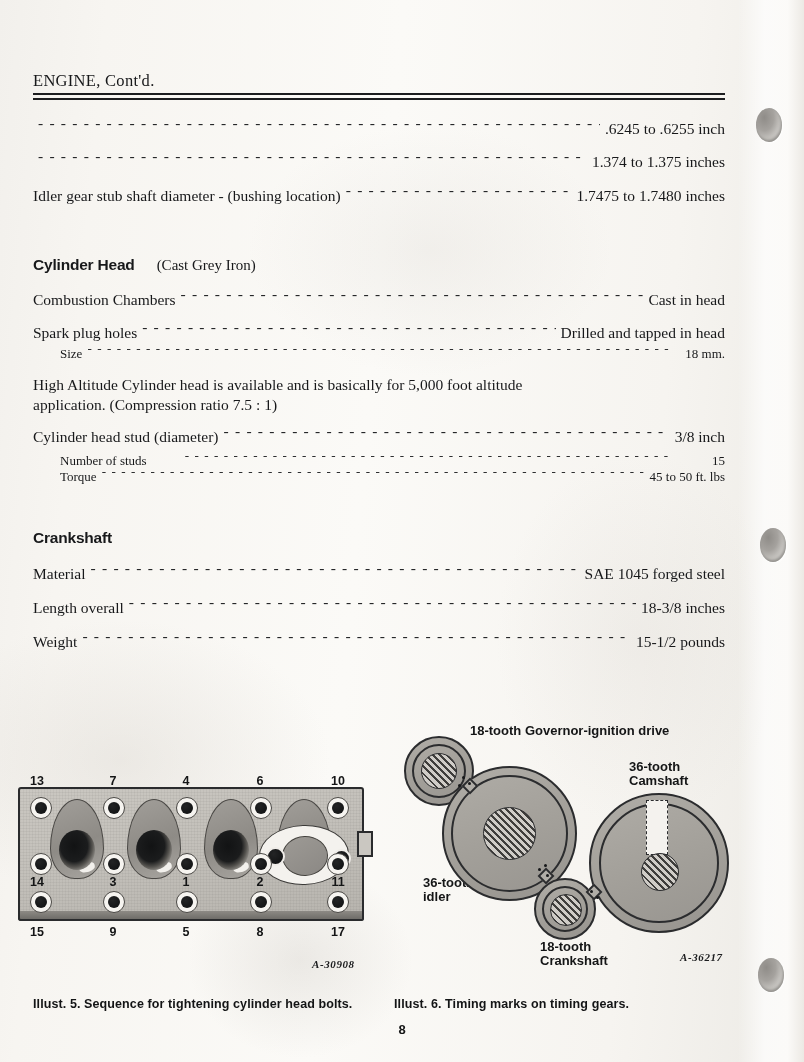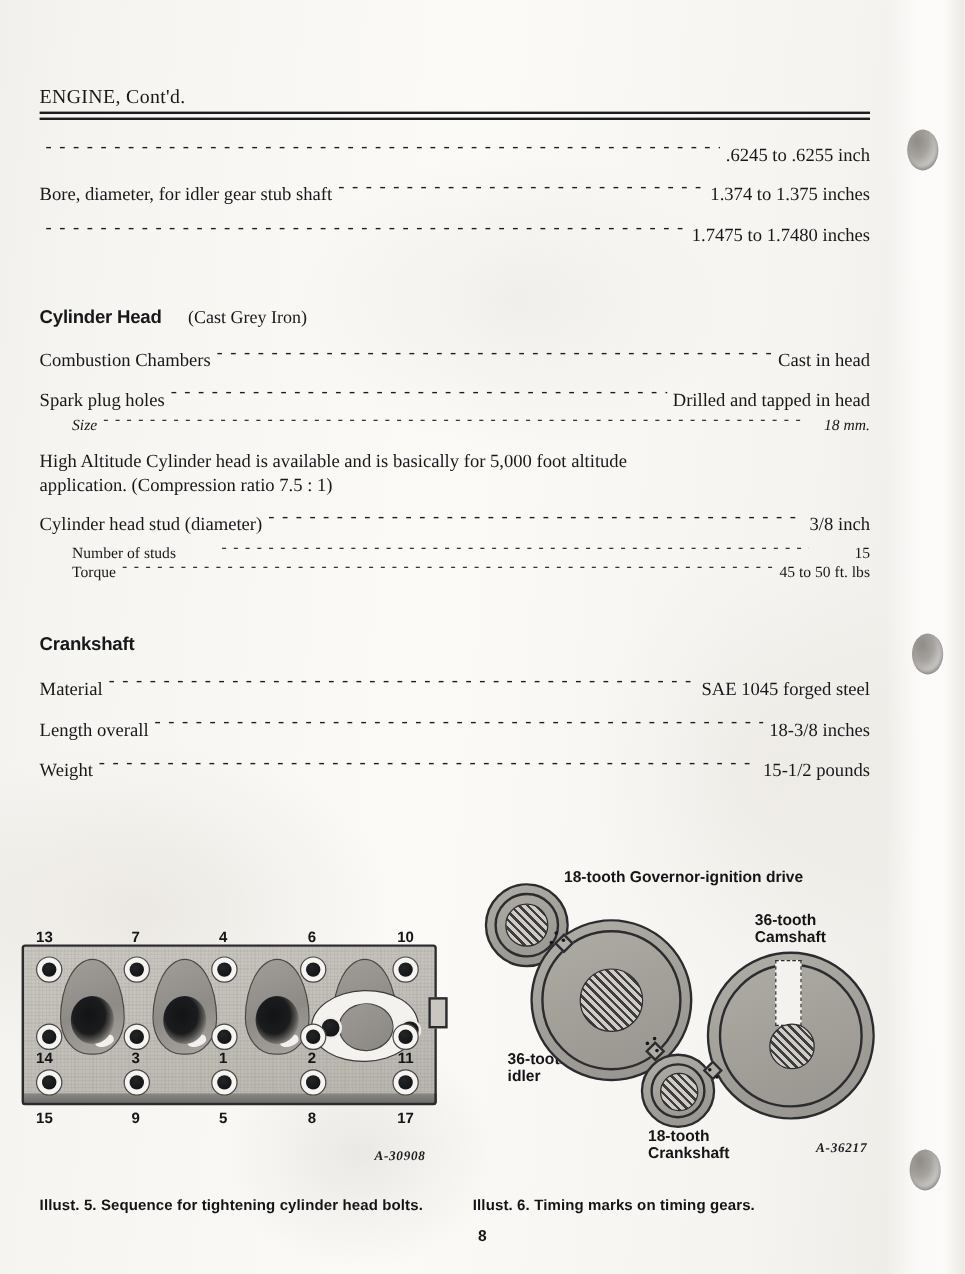--- a/index.html
+++ b/index.html
@@ -299,44 +299,44 @@
 
     <div class="hdr">ENGINE, Cont'd.</div>
     <div class="rule-top"></div>
     <div class="rule-bot"></div>
 
     <div class="row" style="left:33px; top:118px; width:692px;">
       <span class="leader"></span>
       <span class="val">.6245 to .6255 inch</span>
     </div>
     <div class="row" style="left:33px; top:151px; width:692px;">
-      <span class="lbl">Bore, diameter, for idler gear stub shaft</span>
       <span class="leader"></span>
       <span class="val">1.374 to 1.375 inches</span>
     </div>
     <div class="row" style="left:33px; top:185px; width:692px;">
+      <span class="lbl">Idler gear stub shaft diameter - (bushing location)</span>
       <span class="leader"></span>
       <span class="val">1.7475 to 1.7480 inches</span>
     </div>
 
     <div class="section-head" style="left:33px; top:256px;">
       <span>Cylinder Head</span><span class="paren">(Cast Grey Iron)</span>
     </div>
 
     <div class="row" style="left:33px; top:289px; width:692px;">
       <span class="lbl">Combustion Chambers</span>
       <span class="leader"></span>
       <span class="val">Cast in head</span>
     </div>
     <div class="row" style="left:33px; top:322px; width:692px;">
       <span class="lbl">Spark plug holes</span>
       <span class="leader"></span>
       <span class="val">Drilled and tapped in head</span>
     </div>
-    <div class="row sub" style="left:60px; top:345px; width:665px;font-style:italic;">
+    <div class="row sub" style="left:60px; top:345px; width:665px;">
       <span class="lbl">Size</span>
       <span class="leader"></span>
       <span class="val">18 mm.</span>
     </div>
 
     <div class="para" style="left:33px; top:375px; width:700px;">High Altitude Cylinder head is available and is basically for 5,000 foot altitude
   application.  (Compression ratio 7.5 : 1)</div>
 
     <div class="row" style="left:33px; top:426px; width:692px;">
       <span class="lbl">Cylinder head stud (diameter)</span>

